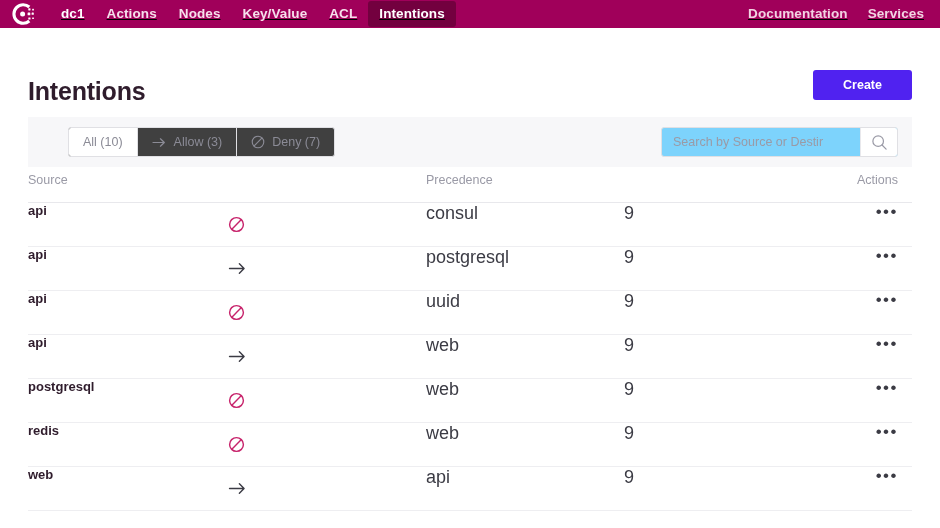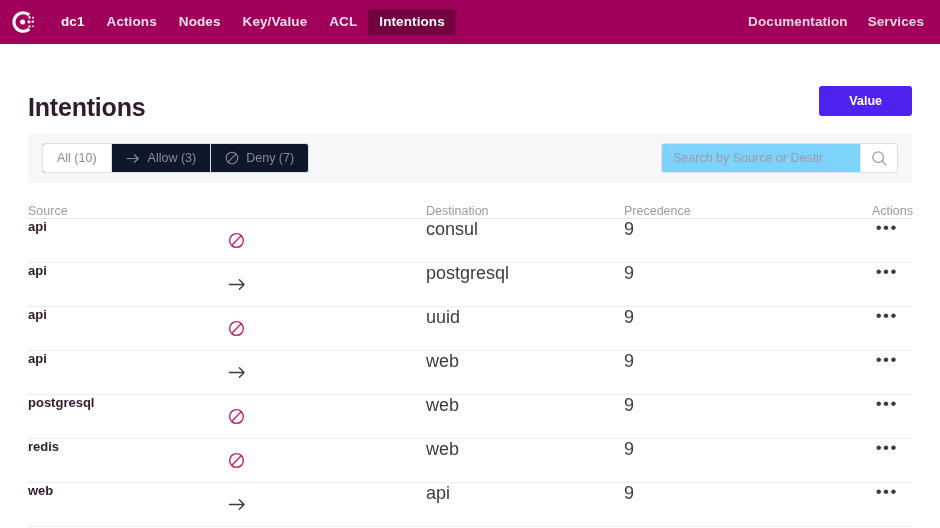--- a/index.html
+++ b/index.html
@@ -8,26 +8,27 @@
     width: 940px;
     height: 528px;
     overflow: hidden;
     background: #ffffff;
     font-family: "Liberation Sans", sans-serif;
     -webkit-font-smoothing: antialiased;
   }
 
   
   .topnav {
-    height: 44px;
+    height: 28px;
     background: #a0005a;
     display: flex;
     align-items: center;
     padding: 0 16px 0 10px;
     position: relative;
+    text-decoration: underline;
   }
   .nav-left { display: flex; align-items: center; flex: 1 1 auto; }
   .nav-right { display: flex; align-items: center; }
 
   .logo {
     width: 26px; height: 26px;
     margin-right: 14px;
     flex: 0 0 auto;
     display: block;
   }
@@ -93,22 +94,23 @@
     align-items: center;
     justify-content: space-between;
     padding: 0 14px;
   }
 
   .segmented {
     display: flex;
     border: 1px solid #e0e0e4;
     border-radius: 3px;
     overflow: hidden;
-    background: #0f172a;
+    background: #404040;
     height: 30px;
+    margin-left: 26px;
   }
   .seg-item {
     display: flex;
     align-items: center;
     gap: 7px;
     padding: 0 14px;
     font-size: 12.5px;
     color: #8b8b96;
     border-right: 1px solid #e0e0e4;
     cursor: pointer;
@@ -146,21 +148,21 @@
     display: flex;
     align-items: center;
     justify-content: center;
     cursor: pointer;
   }
 
   
   .table { width: 100%; }
   .thead {
     display: flex;
-    align-items: flex-end;
+    align-items: flex-start;
     height: 36px;
     border-bottom: 1px solid #e8e8ec;
     padding-top: 6px;
   }
   .th {
     font-size: 12.5px;
     color: #9a9aa6;
     font-weight: normal;
   }
   .row {
@@ -221,21 +223,21 @@
   <div class="nav-right">
     <div class="nav-item">Documentation</div>
     <div class="nav-item">Services</div>
   </div>
 </div>
 
 <div class="page">
 
   <div class="page-head">
     <div class="page-title">Intentions</div>
-    <button class="create-btn">Value</button>
+    <button class="create-btn">Create</button>
   </div>
 
   <div class="filterbar">
 
     <div class="segmented">
       <div class="seg-item active">
         <span>All (10)</span>
       </div>
       <div class="seg-item">
         <svg width="15" height="13" viewBox="0 0 16 14">
@@ -262,21 +264,20 @@
       </button>
     </div>
 
   </div>
 
   <div class="table">
 
     <div class="thead">
       <div class="th col-source">Source</div>
       <div class="th col-action"></div>
-      <div class="th col-dest">Destination</div>
       <div class="th col-prec">Precedence</div>
       <div class="th col-actions">Actions</div>
     </div>
 
     <div id="rows">
         <div class="row">
           <div class="col-source cell-source">api</div>
           <div class="col-action">
             <svg width="17" height="17" viewBox="0 0 18 18">
               <circle cx="9" cy="9" r="7.3" fill="none" stroke="#c7236b" stroke-width="1.5"></circle>

